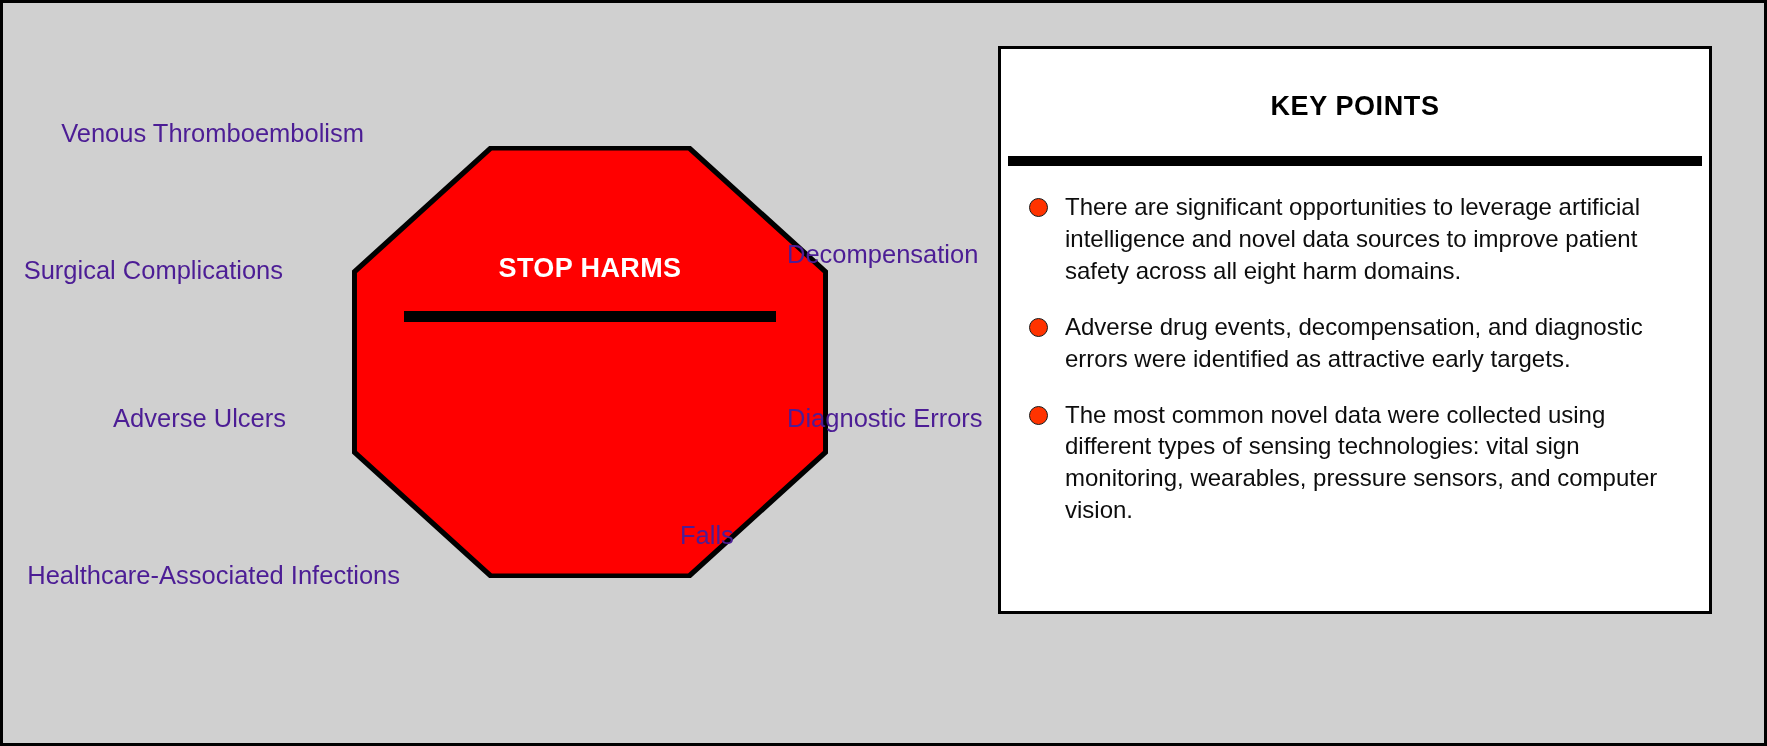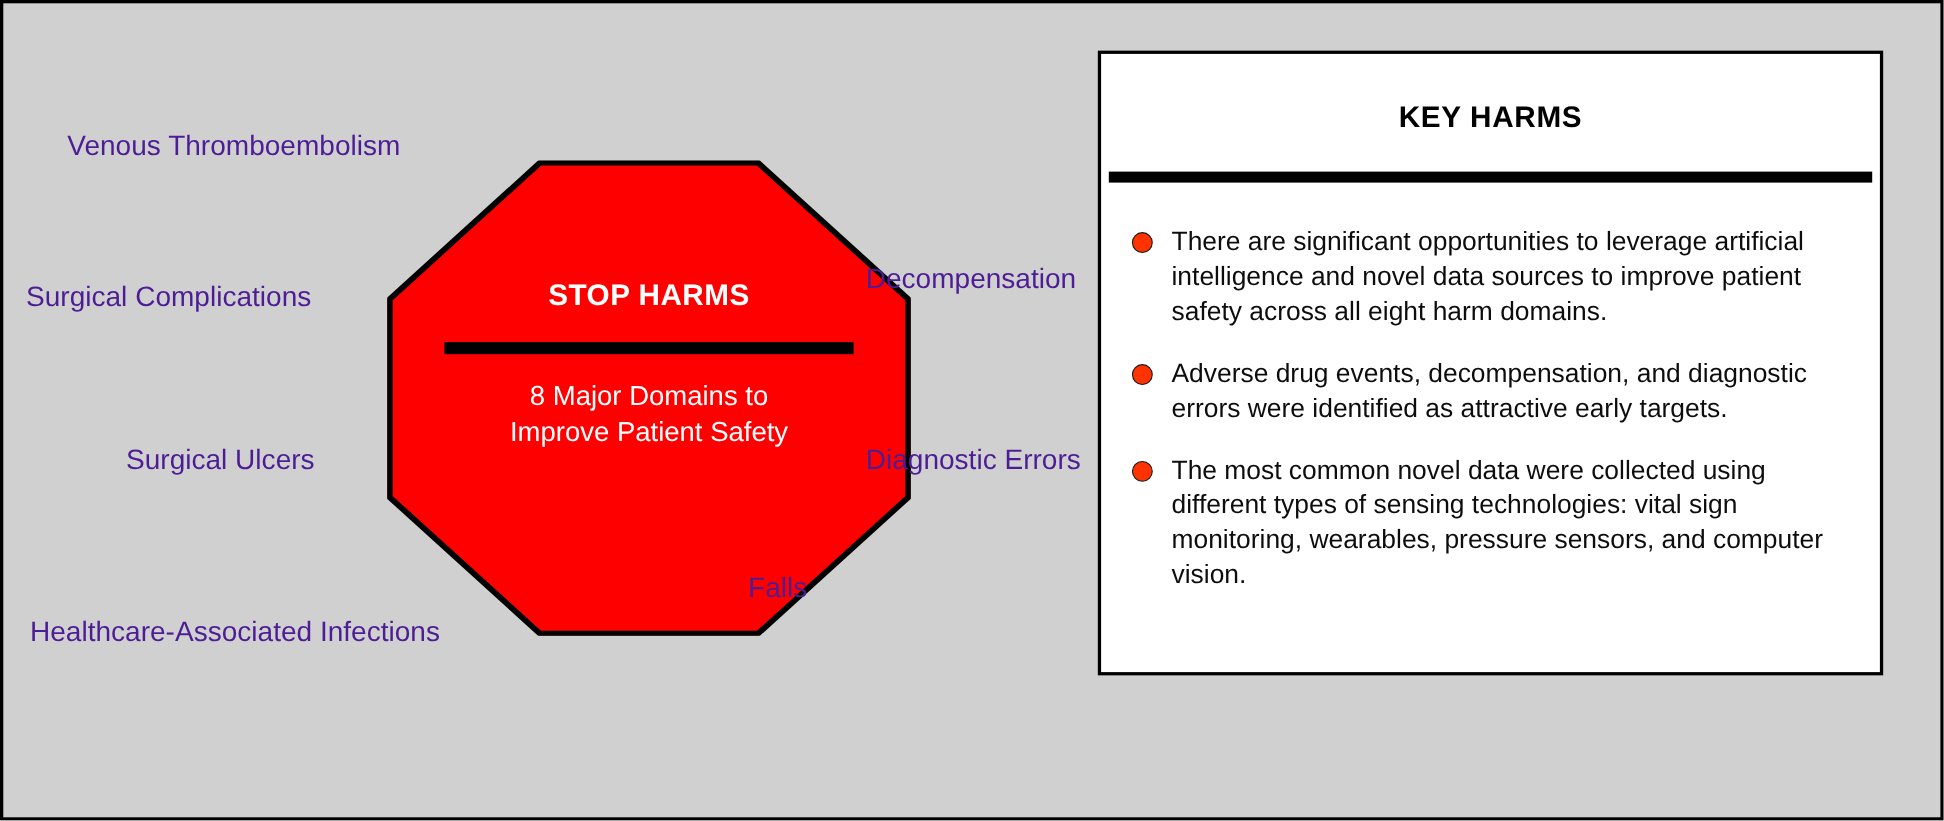--- a/index.html
+++ b/index.html
@@ -107,21 +107,21 @@
     color: #000000;
     letter-spacing: 0.6px;
     padding: 42px 0 34px 0;
   }
   #key-points-rule {
     height: 10px;
     background: #000000;
     margin: 0 7px;
   }
   #key-points-list {
-    padding: 38px 34px 0 28px;
+    padding: 25px 34px 0 28px;
     display: flex;
     flex-direction: column;
     gap: 24px;
   }
   .key-point {
     display: flex;
     align-items: flex-start;
     gap: 17px;
   }
   .key-point-bullet {
@@ -144,38 +144,34 @@
 <div id="frame">
 
   <div id="stop-sign-group">
     <div id="stop-sign-shape"></div>
     <svg id="stop-sign-outline" viewBox="0 0 432 432" preserveAspectRatio="none">
       <polygon points="126,2 306,2 430,126 430,306 306,430 126,430 2,306 2,126"></polygon>
     </svg>
     <div id="stop-sign-content">
       <div id="stop-title">STOP HARMS</div>
       <div id="stop-rule"></div>
-      <div id="stop-subtitle">
-        <div>8 Major Domains to</div>
-        <div>Improve Patient Safety</div>
-      </div>
     </div>
   </div>
 
   <div class="domain-label left" id="label-venous-thromboembolism">Venous Thromboembolism</div>
   <div class="domain-label left" id="label-surgical-complications">Surgical Complications</div>
-  <div class="domain-label left" id="label-pressure-ulcers">Surgical Ulcers</div>
+  <div class="domain-label left" id="label-pressure-ulcers">Adverse Ulcers</div>
   <div class="domain-label left" id="label-healthcare-associated-infections">Healthcare-Associated Infections</div>
 
   <div class="domain-label right" id="label-decompensation">Decompensation</div>
   <div class="domain-label right" id="label-diagnostic-errors">Diagnostic Errors</div>
   <div class="domain-label right" id="label-falls">Falls</div>
 
   <div id="key-points-panel">
-    <div id="key-points-title">KEY HARMS</div>
+    <div id="key-points-title">KEY POINTS</div>
     <div id="key-points-rule"></div>
     <div id="key-points-list">
 
       <div class="key-point">
         <span class="key-point-bullet"></span>
         <span class="key-point-text">There are significant opportunities to leverage artificial intelligence and novel data sources to improve patient safety across all eight harm domains.</span>
       </div>
 
       <div class="key-point">
         <span class="key-point-bullet"></span>

